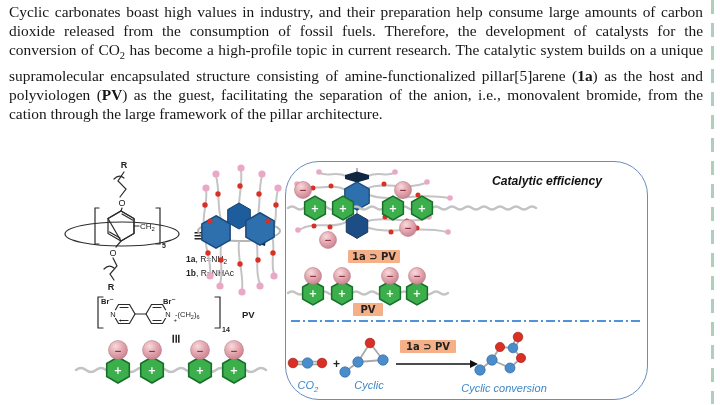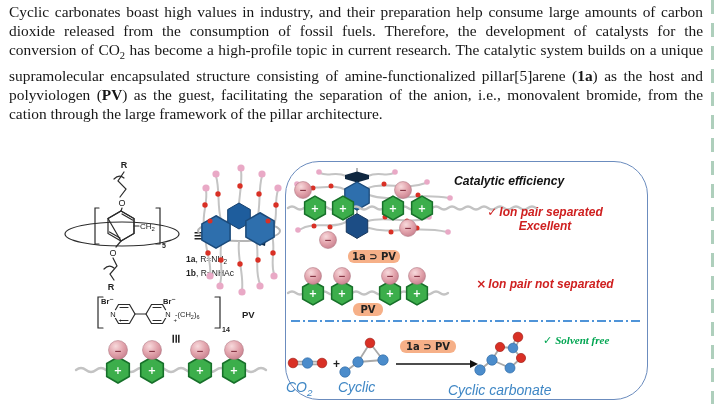--- a/index.html
+++ b/index.html
@@ -8,35 +8,35 @@
   .abstract{position:absolute;left:9px;top:2px;width:694px;margin:0;
     font-family:"Liberation Serif","DejaVu Serif",serif;font-size:15.4px;line-height:19.2px;
     color:#161616;text-align:justify;}
   .abstract sub{font-size:0.68em;}
   .edge-dash{position:absolute;left:711px;top:0;width:3px;height:405px;
     background:repeating-linear-gradient(180deg,#aecfbc 0 14px,transparent 14px 23px);}
   .scheme-svg{position:absolute;left:0;top:148px;}
   .gbox{position:absolute;left:285px;top:161px;width:363px;height:239px;box-sizing:border-box;
     border:1.6px solid #6b8cbe;border-radius:34px;background:#fff;}
   .gbox svg{position:absolute;left:0;top:0;}
-  .bx-title{position:absolute;left:168px;top:12px;width:186px;text-align:left;
+  .bx-title{position:absolute;left:168px;top:12px;width:186px;text-align:center;
     font-weight:bold;font-style:italic;font-size:12.2px;color:#111;}
   .redrow{position:absolute;color:#cf2020;font-weight:bold;font-style:italic;font-size:12px;
     text-align:center;}
   .redrow .mark{font-family:"DejaVu Sans",sans-serif;font-style:normal;padding-right:2px;}
   .r1{left:163px;top:44px;width:192px;line-height:13.5px;}
   .r2{left:160px;top:115px;width:198px;line-height:15px;}
   .lbl{position:absolute;background:#f6b088;color:#222;font-weight:bold;font-size:10px;
-    text-align:center;height:13px;line-height:13px;border-radius:6px;font-family:"DejaVu Sans","Liberation Sans",sans-serif;}
+    text-align:center;height:13px;line-height:13px;border-radius:1px;font-family:"DejaVu Sans","Liberation Sans",sans-serif;}
   .peach1{left:62px;top:88px;width:52px;}
   .peach2{left:67px;top:141px;width:30px;}
   .peach3{left:114px;top:178px;width:56px;}
   .divider{position:absolute;left:5px;top:158px;width:349px;height:2px;
     background:repeating-linear-gradient(90deg,#4f94d8 0 9px,transparent 9px 12px,#4f94d8 12px 14px,transparent 14px 17px);}
-  .blab{position:absolute;color:#3f87c5;font-style:italic;font-size:14px;text-align:left;}
+  .blab{position:absolute;color:#3f87c5;font-style:italic;font-size:11px;text-align:center;}
   .blab sub{font-size:0.7em;}
   .blab1{left:0px;top:217px;width:44px;}
   .blab2{left:52px;top:217px;width:62px;}
   .blab3{left:162px;top:220px;width:112px;}
   .checks{position:absolute;left:257px;top:171px;width:102px;color:#00a551;
     font-family:"Liberation Serif","DejaVu Serif",serif;font-weight:bold;font-style:italic;
     font-size:11px;line-height:14.4px;}
   .checks .mark{font-family:"DejaVu Sans",sans-serif;font-style:normal;padding-right:3px;}
   svg text{font-family:"Liberation Sans",sans-serif;fill:#222;}
   svg .sym{font-family:"DejaVu Sans",sans-serif;}
@@ -305,37 +305,31 @@
           <circle class="atomB" cx="227" cy="186" r="4.8"></circle>
           <circle class="atomB" cx="206" cy="198" r="5.2"></circle>
           <circle class="atomB" cx="224" cy="206" r="5"></circle>
           <circle class="atomB" cx="194" cy="208" r="5.2"></circle>
         </g>
       </g>
     </svg>
 
     <div class="bx-title">Catalytic efficiency</div>
 
-    <div class="redrow r1">
-      <div><span class="mark">✓</span><span>Ion pair separated</span></div>
-      <div>Excellent</div>
-    </div>
 
     <div class="redrow r2">
-      <div><span class="mark">×</span><span>Ion pair not separated</span></div>
     </div>
 
     <div class="lbl peach1">1a ⊃ PV</div>
     <div class="lbl peach2">PV</div>
     <div class="lbl peach3">1a ⊃ PV</div>
 
     <div class="divider"></div>
 
     <div class="blab blab1"><span>CO</span><sub>2</sub></div>
     <div class="blab blab2">Cyclic</div>
-    <div class="blab blab3">Cyclic carbonate</div>
+    <div class="blab blab3">Cyclic conversion</div>
 
     <div class="checks">
-      <div><span class="mark">✓</span><span>Solvent free</span></div>
     </div>
   </div>
 
 </div>
 
 </body></html>

